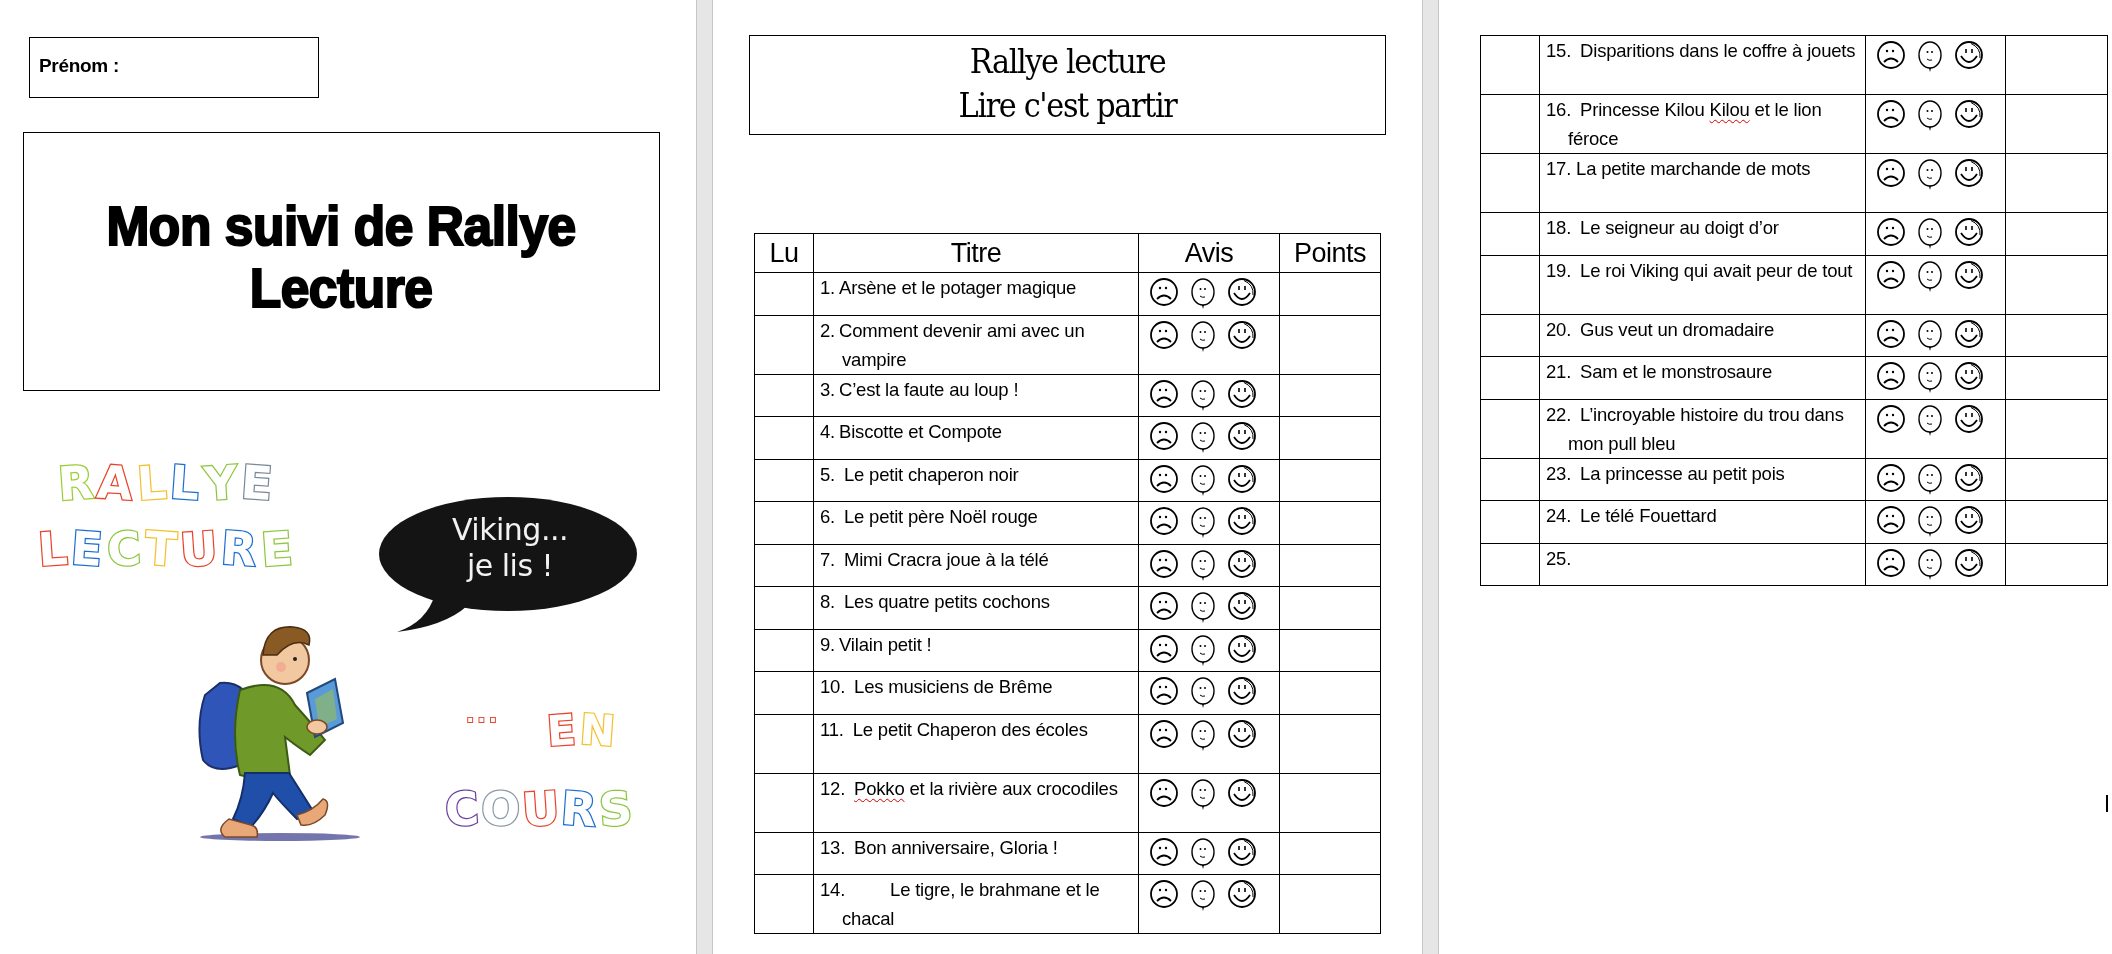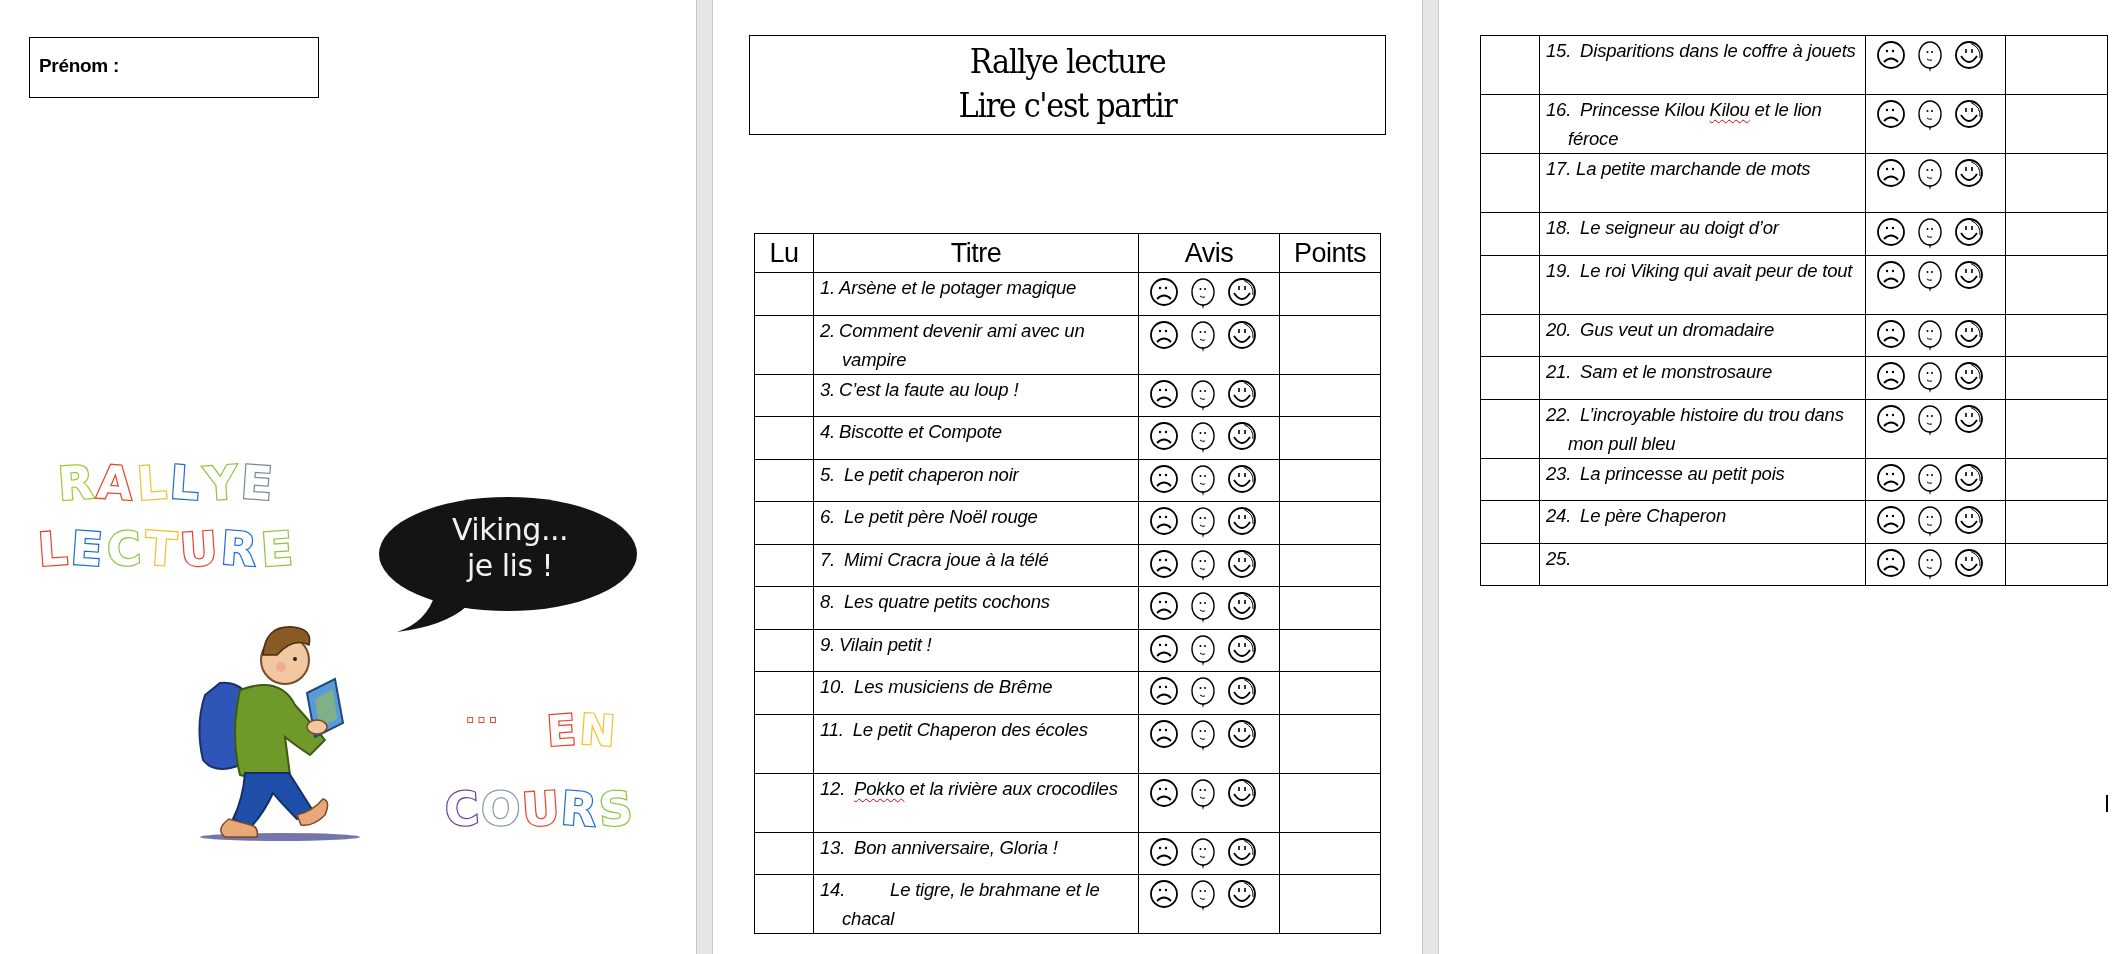--- a/index.html
+++ b/index.html
@@ -74,35 +74,40 @@
   table.rally td, table.rally th {
     border:1.5px solid #000; padding:0; vertical-align:top;
   }
   table.rally th {
     font-weight:normal; font-size:27px; text-align:center; vertical-align:middle;
     height:38px; letter-spacing:-0.5px;
   }
   .titre-cell {
     font-size:18.5px; line-height:29px; padding:0 4px 0 6px !important;
     letter-spacing:-0.2px;
-    font-style:italic;
   }
   .titre-inner { padding-left:22px; text-indent:-22px; }
   .avis-cell { padding-left:10px !important; padding-top:4px !important; }
   .smiley { display:inline-block; width:30px; height:34px; margin-right:9px; vertical-align:top; }
   .squiggle { text-decoration:underline wavy #d40000; text-decoration-thickness:1px; text-underline-offset:3px; }
 </style>
 </head>
 <body>
 
 <div class="page" style="left:0;width:696px;">
   <div class="prenom-box">
     <span class="prenom-label">Prénom :</span>
   </div>
 
+  <div class="cover-title-box">
+    <div class="cover-title">
+      <div>Mon suivi de Rallye</div>
+      <div>Lecture</div>
+    </div>
+  </div>
 
   <div class="illustration">
     <div class="rallye-word" id="w1" style="left:38px;top:26px;"><span style="color: rgb(255, 255, 255); -webkit-text-stroke: 2.5px rgb(154, 205, 50); transform: rotate(-4deg);">R</span><span style="color: rgb(255, 255, 255); -webkit-text-stroke: 2.5px rgb(232, 69, 44); transform: rotate(4deg);">A</span><span style="color: rgb(255, 255, 255); -webkit-text-stroke: 2.5px rgb(242, 193, 46); transform: rotate(-4deg);">L</span><span style="color: rgb(255, 255, 255); -webkit-text-stroke: 2.5px rgb(30, 111, 208); transform: rotate(4deg);">L</span><span style="color: rgb(255, 255, 255); -webkit-text-stroke: 2.5px rgb(141, 198, 63); transform: rotate(-4deg);">Y</span><span style="color: rgb(255, 255, 255); -webkit-text-stroke: 2.5px rgb(122, 138, 154); transform: rotate(4deg);">E</span></div>
     <div class="rallye-word" id="w2" style="left:18px;top:92px;"><span style="color: rgb(255, 255, 255); -webkit-text-stroke: 2.5px rgb(232, 69, 44); transform: rotate(-4deg);">L</span><span style="color: rgb(255, 255, 255); -webkit-text-stroke: 2.5px rgb(30, 111, 208); transform: rotate(4deg);">E</span><span style="color: rgb(255, 255, 255); -webkit-text-stroke: 2.5px rgb(141, 198, 63); transform: rotate(-4deg);">C</span><span style="color: rgb(255, 255, 255); -webkit-text-stroke: 2.5px rgb(242, 193, 46); transform: rotate(4deg);">T</span><span style="color: rgb(255, 255, 255); -webkit-text-stroke: 2.5px rgb(232, 69, 44); transform: rotate(-4deg);">U</span><span style="color: rgb(255, 255, 255); -webkit-text-stroke: 2.5px rgb(30, 111, 208); transform: rotate(4deg);">R</span><span style="color: rgb(255, 255, 255); -webkit-text-stroke: 2.5px rgb(141, 198, 63); transform: rotate(-4deg);">E</span></div>
 
     <svg style="position:absolute;left:355px;top:64px;" width="265" height="142" viewBox="0 0 265 142">
       <ellipse cx="133" cy="60" rx="129" ry="57" fill="#141414"></ellipse>
       <path d="M60 100 Q 52 128 22 138 Q 70 132 92 112 Z" fill="#141414"></path>
     </svg>
     <div class="bubble-text" style="left:400px;top:80px;width:180px;">
@@ -752,21 +757,21 @@
             <path d="M17 3.5 Q27 8 26 18" fill="none" stroke="#000" stroke-width="1"></path>
             <line x1="12" y1="9" x2="12" y2="13" stroke="#000" stroke-width="1.6"></line>
             <line x1="18" y1="9" x2="18" y2="13" stroke="#000" stroke-width="1.6"></line>
             <path d="M7 16 Q15 28 23 16" fill="none" stroke="#000" stroke-width="1.8"></path>
           </svg></td>
         <td></td>
       </tr>
       <tr style="height: 42.5px;">
         <td></td>
         <td class="titre-cell">
-          <div class="titre-inner"><span style="margin-right: 4px;">24.</span><span style="white-space: pre-wrap;"> Le père Chaperon</span></div>
+          <div class="titre-inner"><span style="margin-right: 4px;">24.</span><span style="white-space: pre-wrap;"> Le télé Fouettard</span></div>
         </td>
         <td class="avis-cell"><svg viewBox="0 0 30 34" class="smiley">
             <circle cx="15" cy="15" r="13" fill="none" stroke="#000" stroke-width="1.8"></circle>
             <circle cx="11" cy="11" r="1.2"></circle>
             <circle cx="17" cy="11" r="1.2"></circle>
             <path d="M8 22 Q15 15 22 22" fill="none" stroke="#000" stroke-width="1.8"></path>
           </svg><svg viewBox="0 0 30 34" class="smiley">
             <ellipse cx="15" cy="15" rx="11" ry="13" fill="none" stroke="#000" stroke-width="1.4"></ellipse>
             <circle cx="12.5" cy="12" r="1"></circle>
             <circle cx="17" cy="12" r="1"></circle>

